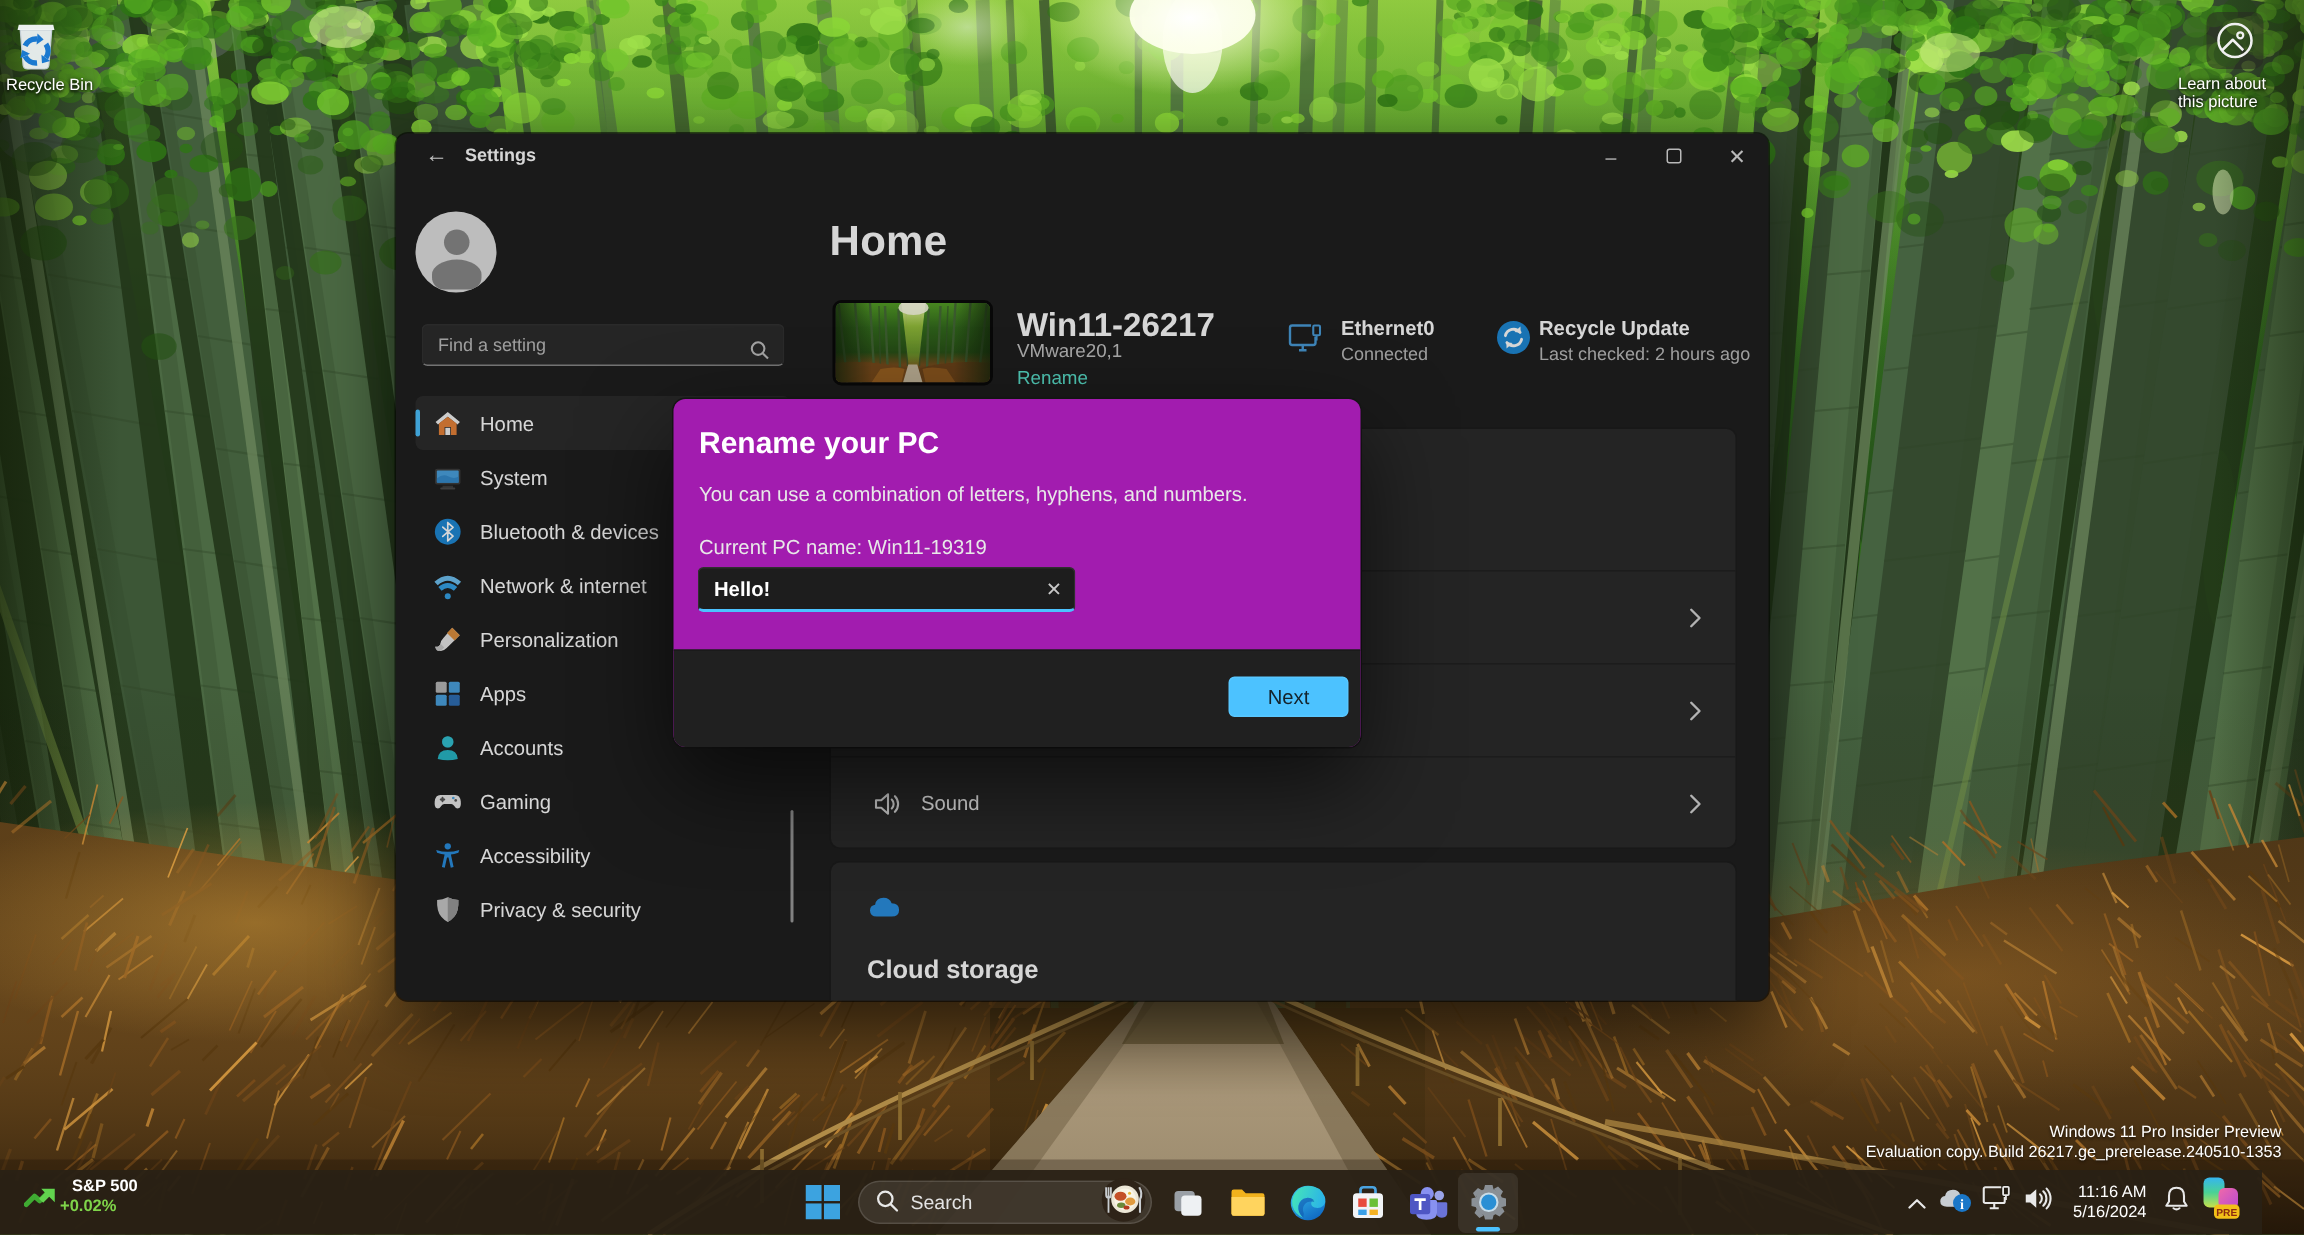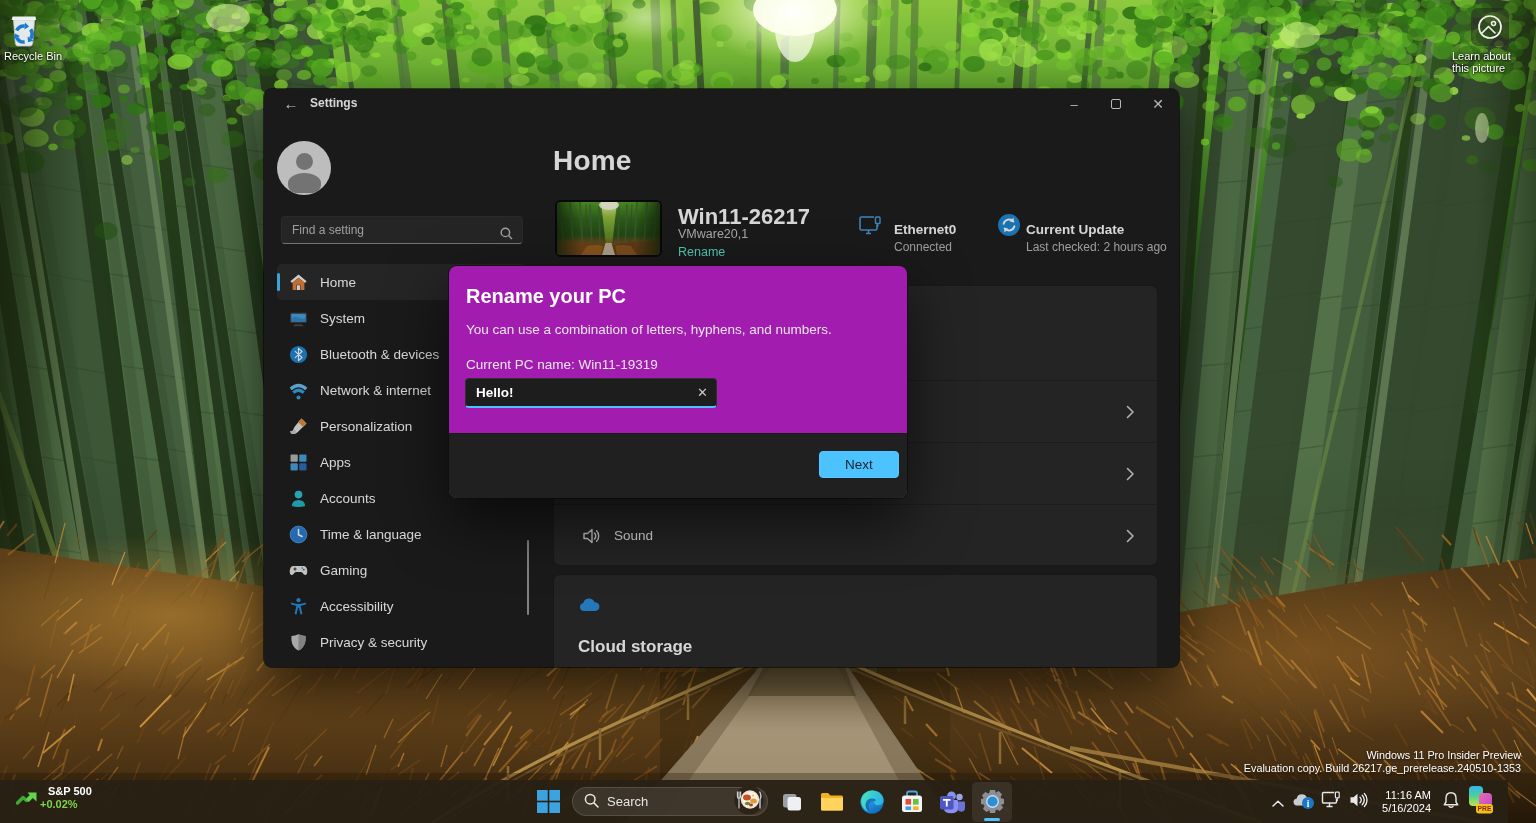--- a/index.html
+++ b/index.html
@@ -38,21 +38,21 @@
 
 
 #main { position:absolute; left:276px; top:30px; right:0; bottom:0; }
 .home-h { position:absolute; left:13px; top:26px; font-size:28px; font-weight:700; color:#fff; letter-spacing:.2px; }
 .thumb { position:absolute; left:15px; top:81px; width:107px; height:57px; border-radius:6px; border:2px solid #0a0a0a; overflow:hidden; }
 .devname { position:absolute; left:138px; top:85px; font-size:22px; font-weight:700; color:#fff; }
 .devsub { position:absolute; left:138px; top:108px; font-size:12.5px; color:#c6c6c6; }
 .devren { position:absolute; left:138px; top:126px; font-size:12.5px; color:#5eead4; }
 .g2 { position:absolute; left:354px; top:92px; }
 .g3 { position:absolute; left:486px; top:92px; }
-.gt { font-size:13.5px; font-weight:700; color:#fff;margin-top:11px; }
+.gt { font-size:13.5px; font-weight:700; color:#fff; }
 .gs { font-size:12px; color:#bdbdbd; margin-top:3px; }
 .g2 .gic { position:absolute; left:-36px; top:2px; }
 .g3 .gic { position:absolute; left:-30px; top:1px; }
 
 .card1 { position:absolute; left:13px; top:166px; width:605px; height:281px; background:#2b2b2b; border:1px solid #1d1d1d; border-radius:7px; }
 .row { position:absolute; left:0; width:100%; height:62px; border-top:1px solid #222; }
 .chev { position:absolute; right:22px; top:24px; width:9px; height:14px; }
 .card2 { position:absolute; left:13px; top:455px; width:605px; height:100px; background:#2b2b2b; border:1px solid #1d1d1d; border-radius:7px; }
 
 
@@ -2584,27 +2584,20 @@
           </span>Apps</div>
 <div class="nitem"><span class="ic">
             <svg width="19" height="19" viewBox="0 0 19 19" xmlns="http://www.w3.org/2000/svg">
               <circle cx="9.5" cy="5.6" r="3.8" fill="#28b8c8"></circle>
               <path d="M2.8 17 q0.4 -6 6.7 -6 q6.3 0 6.7 6 q-6.7 1.8 -13.4 0 z" fill="#28b8c8"></path>
               <circle cx="9.5" cy="5.6" r="3.8" fill="#3ecadb" opacity="0.5"></circle>
             </svg>
           </span>Accounts</div>
 <div class="nitem"><span class="ic">
             <svg width="19" height="19" viewBox="0 0 19 19" xmlns="http://www.w3.org/2000/svg">
-              <circle cx="9.5" cy="9.5" r="8.4" fill="#2a7fd4"></circle>
-              <circle cx="9.5" cy="9.5" r="8.4" fill="none" stroke="#5aa6e8" stroke-width="0.8"></circle>
-              <path d="M9.5 4.6 L9.5 9.7 L13.1 11.5" stroke="#fff" stroke-width="1.5" fill="none" stroke-linecap="round"></path>
-            </svg>
-          </span>Time &amp; language</div>
-<div class="nitem"><span class="ic">
-            <svg width="19" height="19" viewBox="0 0 19 19" xmlns="http://www.w3.org/2000/svg">
               <path d="M4.6 5 L14.4 5 Q17.7 5 18.2 9.3 Q18.6 13.4 16.6 13.9 Q15 14.3 13.7 12.1 Q13 11 11.8 11 L7.2 11 Q6 11 5.3 12.1 Q4 14.3 2.4 13.9 Q0.4 13.4 0.8 9.3 Q1.3 5 4.6 5 Z" fill="#e8e8e8"></path>
               <circle cx="6" cy="8" r="1" fill="#555"></circle>
               <rect x="5.4" y="6.2" width="1.2" height="3.6" rx="0.5" fill="#555"></rect>
               <rect x="4.2" y="7.4" width="3.6" height="1.2" rx="0.5" fill="#555"></rect>
               <circle cx="13.2" cy="7" r="0.9" fill="#4aa3e0"></circle>
               <circle cx="14.8" cy="8.6" r="0.9" fill="#555"></circle>
             </svg>
           </span>Gaming</div>
 <div class="nitem"><span class="ic">
             <svg width="19" height="19" viewBox="0 0 19 19" xmlns="http://www.w3.org/2000/svg">
@@ -2691,21 +2684,21 @@
         <div class="gs">Connected</div>
       </div>
     <div class="g3">
         <span class="gic"><svg width="26" height="26" viewBox="0 0 26 26" xmlns="http://www.w3.org/2000/svg">
 <circle cx="13" cy="13" r="11" fill="#1e8ad6"></circle>
 <path d="M7.6 11.8 a5.6 5.6 0 0 1 9.8 -2.2" fill="none" stroke="#fff" stroke-width="1.9" stroke-linecap="round"></path>
 <path d="M17.6 5.6 L17.8 9.9 L13.6 9.4 Z" fill="#fff"></path>
 <path d="M18.4 14.2 a5.6 5.6 0 0 1 -9.8 2.2" fill="none" stroke="#fff" stroke-width="1.9" stroke-linecap="round"></path>
 <path d="M8.4 20.4 L8.2 16.1 L12.4 16.6 Z" fill="#fff"></path>
           </svg></span>
-        <div class="gt">Current Update</div>
+        <div class="gt">Recycle Update</div>
         <div class="gs">Last checked: 2 hours ago</div>
       </div>
     <div class="card1">
       <div class="row" style="top:94px;">
           <span class="chev"><svg width="9" height="14" viewBox="0 0 9 14" xmlns="http://www.w3.org/2000/svg">
               <path d="M1.5 1.5 L7 7 L1.5 12.5" stroke="#d4d4d4" stroke-width="1.6" fill="none" stroke-linecap="round" stroke-linejoin="round"></path>
             </svg></span>
         </div>
       <div class="row" style="top:156px;">
           <span class="chev"><svg width="9" height="14" viewBox="0 0 9 14" xmlns="http://www.w3.org/2000/svg">

